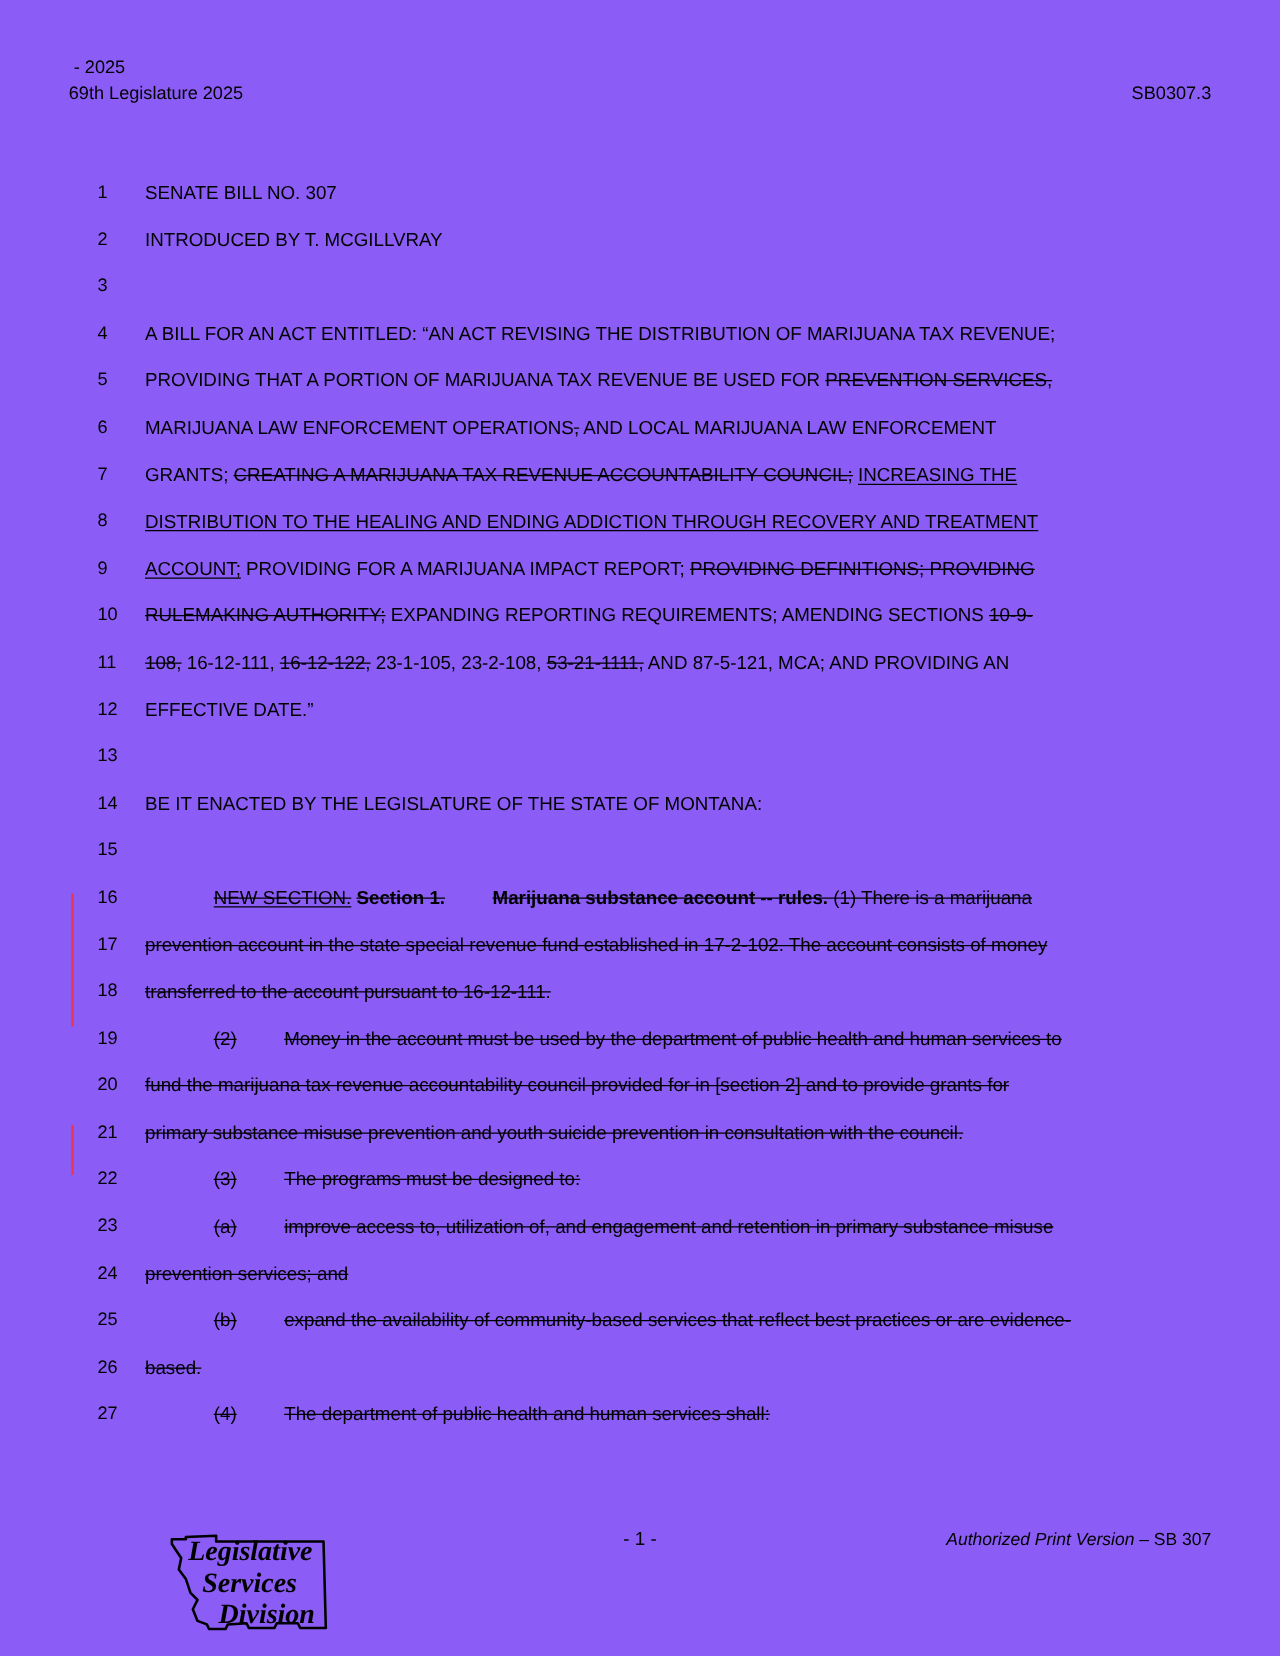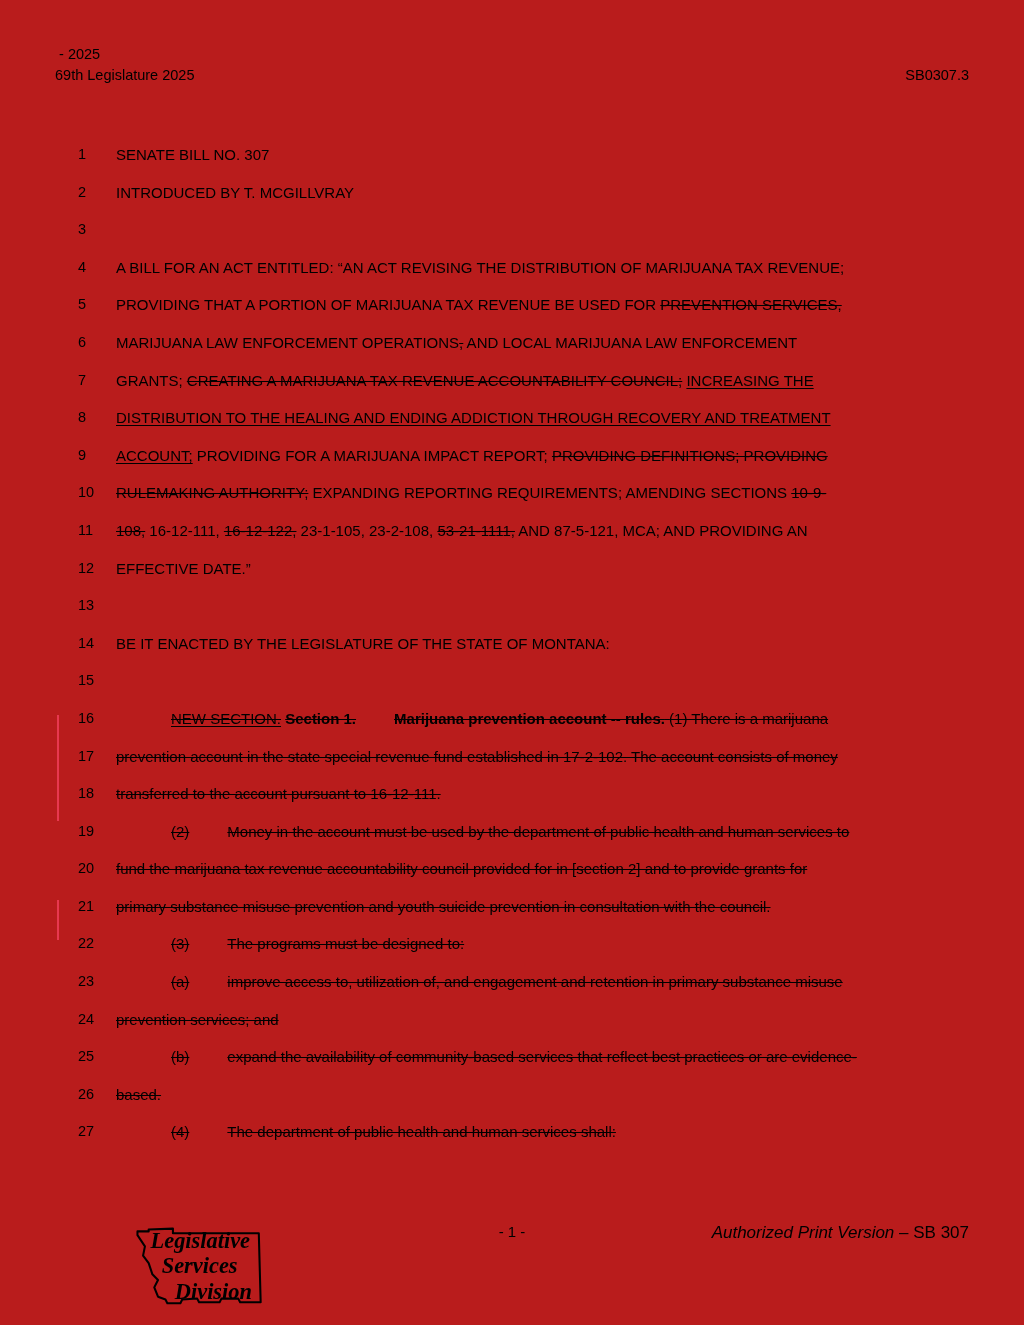--- a/index.html
+++ b/index.html
@@ -8,21 +8,21 @@
     background: #ffffff;
   }
   body {
     font-family: "Liberation Sans", sans-serif;
     color: #000000;
   }
   .page {
     position: relative;
     width: 1024px;
     height: 1325px;
-    background: #b91c1c;
+    background: #8b5cf6;
     overflow: hidden;
   }
 
   
   .doc-header {
     position: absolute;
     top: 44px;
     left: 55px;
     right: 55px;
     height: 44px;
@@ -117,21 +117,21 @@
     left: 0;
     right: 0;
     top: 8px;
     text-align: center;
     font-size: 15px;
   }
   .print-version {
     position: absolute;
     right: 0;
     top: 8px;
-    font-size: 17px;
+    font-size: 14px;
     white-space: pre;
   }
   .print-version .ital { font-style: italic; }
 </style>
 </head>
 <body>
 
 <div class="page">
 
   <div class="doc-header">
@@ -195,21 +195,21 @@
       <div class="line">
         <div class="line-num">14</div>
         <div class="line-text"><span>BE IT ENACTED BY THE LEGISLATURE OF THE STATE OF MONTANA:</span></div>
       </div>
       <div class="line">
         <div class="line-num">15</div>
         <div class="line-text"></div>
       </div>
       <div class="line">
         <div class="line-num">16</div>
-        <div class="line-text"><span class="indent"></span><span class="stul">NEW SECTION.</span><span> </span><span class="b st">Section 1.</span><span class="gap st"></span><span class="b st">Marijuana prevention account -- rules.</span><span class="st"> </span><span class="st">(1) There is a marijuana</span></div>
+        <div class="line-text"><span class="indent"></span><span class="stul">NEW SECTION.</span><span> </span><span class="b st">Section 1.</span><span class="gap st"></span><span class="b st">Marijuana substance account -- rules.</span><span class="st"> </span><span class="st">(1) There is a marijuana</span></div>
       </div>
       <div class="line">
         <div class="line-num">17</div>
         <div class="line-text"><span class="st">prevention account in the state special revenue fund established in 17-2-102. The account consists of money</span></div>
       </div>
       <div class="line">
         <div class="line-num">18</div>
         <div class="line-text"><span class="st">transferred to the account pursuant to 16-12-111.</span></div>
       </div>
       <div class="line">

